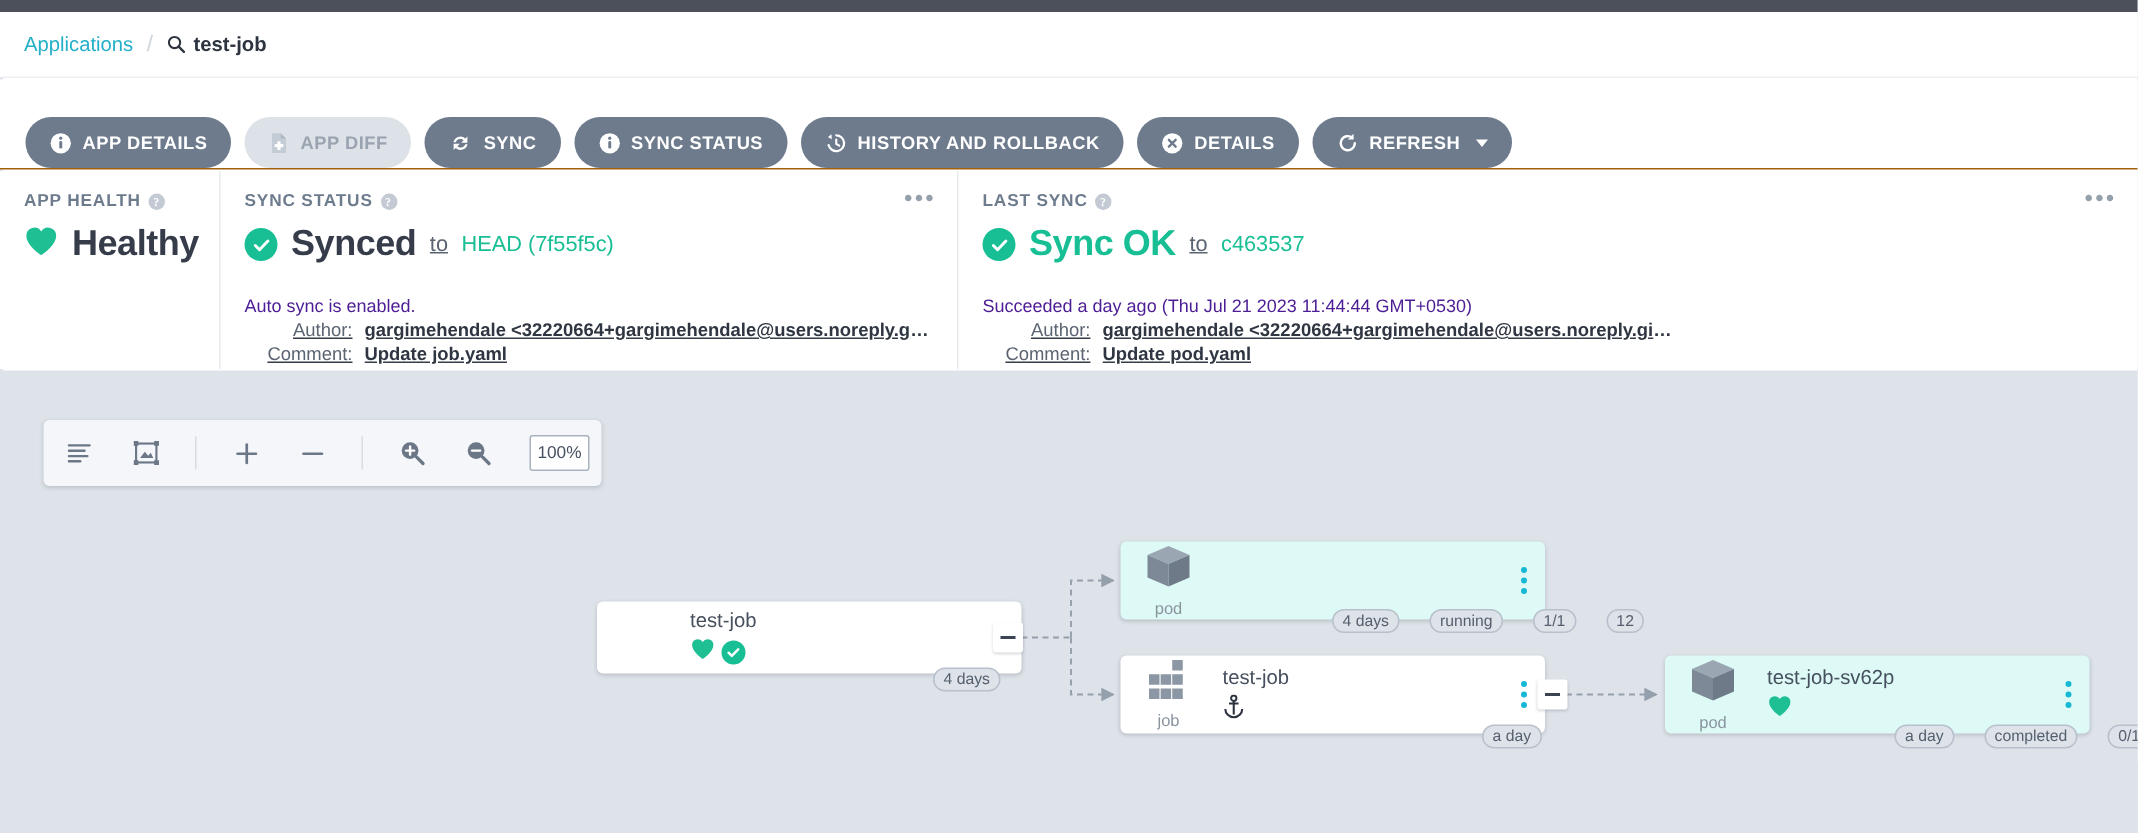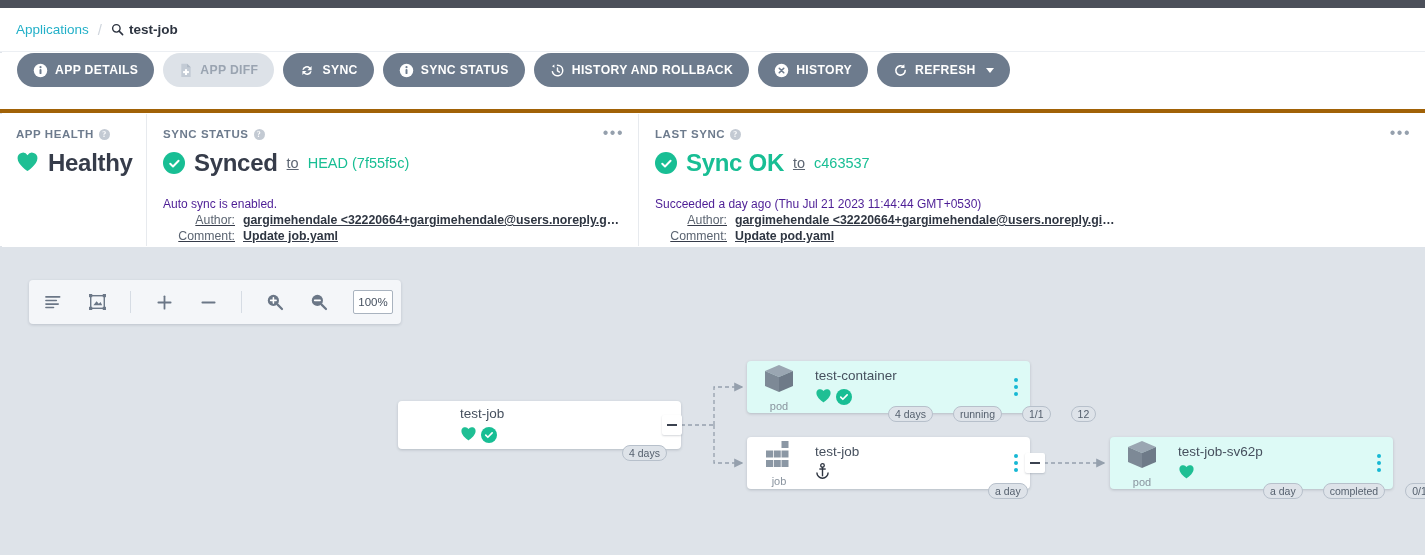--- a/index.html
+++ b/index.html
@@ -26,22 +26,22 @@
     background:#fff; border-bottom:1px solid #eceff3;
   }
   .crumb-link { color:#23b0c8; font-size:13.5px; cursor:pointer; }
   .crumb-sep { color:#cfd5dd; margin:0 9px; font-size:15px; }
   .crumb-current { display:flex; align-items:center; gap:5px; font-size:13.5px; font-weight:bold; color:#2d3440; }
   .crumb-current svg { display:block; }
 
   
   .toolbar {
     position:absolute; left:0; top:45px; width:1425px; height:60px;
-    display:flex; align-items:flex-start; gap:9px; padding-left:17px;
-    background:#fff; border-bottom:4px solid #a16207;
+    display:flex; align-items:flex-end; gap:9px; padding-left:17px;
+    background:#fff; border-bottom:1px solid #a16207;
   }
   .tbtn {
     display:flex; align-items:center; gap:7px;
     height:34px; padding:0 16px; border-radius:17px;
     background:#6d7b8d; color:#fff; border:none;
     font-size:12.2px; font-weight:bold; letter-spacing:.35px;
     font-family:"Liberation Sans", sans-serif; cursor:pointer; white-space:nowrap;
   }
   .tbtn.disabled { background:#dde2e8; color:#9aa4b1; cursor:default; }
   .tbtn svg { display:block; flex:none; }
@@ -201,21 +201,21 @@
       <span>HISTORY AND ROLLBACK</span>
     </button>
 
     <button class="tbtn">
       <span>
         <svg width="15" height="15" viewBox="0 0 16 16">
             <circle cx="8" cy="8" r="7.2" fill="#fff"></circle>
             <path d="M5.6 5.6l4.8 4.8M10.4 5.6l-4.8 4.8" stroke="#6d7b8d" stroke-width="1.7" stroke-linecap="round"></path>
           </svg>
       </span>
-      <span>HISTORY</span>
+      <span>DETAILS</span>
     </button>
 
     <button class="tbtn">
       <span>
         <svg width="15" height="15" viewBox="0 0 16 16">
           <path d="M13 8a5 5 0 1 1-1.7-3.8" fill="none" stroke="#fff" stroke-width="1.7" stroke-linecap="round"></path>
           <path d="M12.1 1.3v4.1H8z" fill="#fff"></path>
         </svg>
       </span>
       <span>REFRESH</span>
@@ -405,35 +405,20 @@
       <div class="node-body">
         <div class="n-iconcol">
           <span>
             <svg width="34" height="32" viewBox="0 0 34 32">
               <path d="M17 2 L31 8 L17 14 L3 8 z" fill="#9aa6b2"></path>
               <path d="M3 8 L17 14 L17 29 L3 23 z" fill="#7d8996"></path>
               <path d="M31 8 L17 14 L17 29 L31 23 z" fill="#6e7a88"></path>
             </svg>
           </span>
           <span class="n-kind">pod</span>
-        </div>
-        <div class="n-text">
-          <div class="n-name">test-container</div>
-          <div class="n-icons">
-            <span>
-              <svg width="17" height="15" viewBox="0 0 24 22">
-                  <path d="M12 21S1.6 14.3 1.6 7.6A5.6 5.6 0 0 1 12 4.5 5.6 5.6 0 0 1 22.4 7.6C22.4 14.3 12 21 12 21z" fill="#1fbf94"></path>
-                </svg>
-            </span>
-            <span class="mini-check">
-              <svg width="10" height="10" viewBox="0 0 14 14">
-                  <path d="M2.4 7.2l3 3L11.4 4" fill="none" stroke="#fff" stroke-width="2.3" stroke-linecap="round" stroke-linejoin="round"></path>
-                </svg>
-            </span>
-          </div>
         </div>
         <div class="kebab">
             <i></i>
             <i></i>
             <i></i>
           </div>
       </div>
     </div>
     <div class="pills" style="left:888px; top:159px; z-index:3;">
       <span class="pill">4 days</span>

